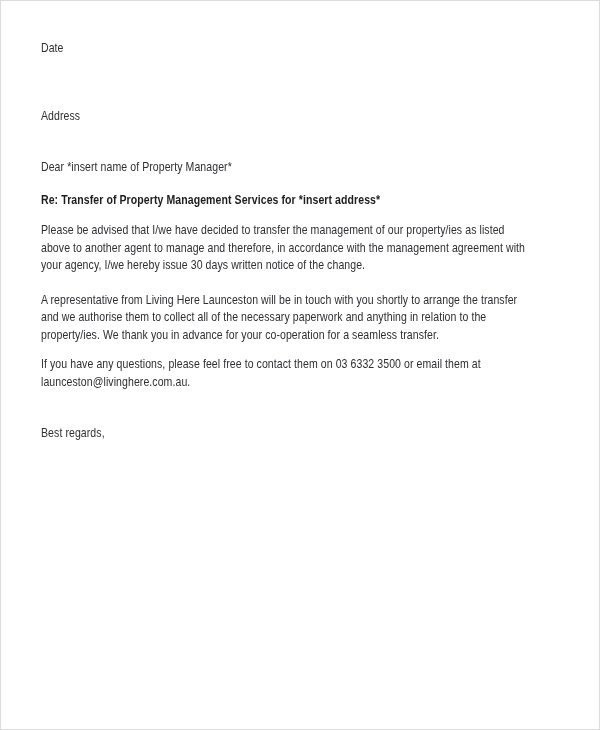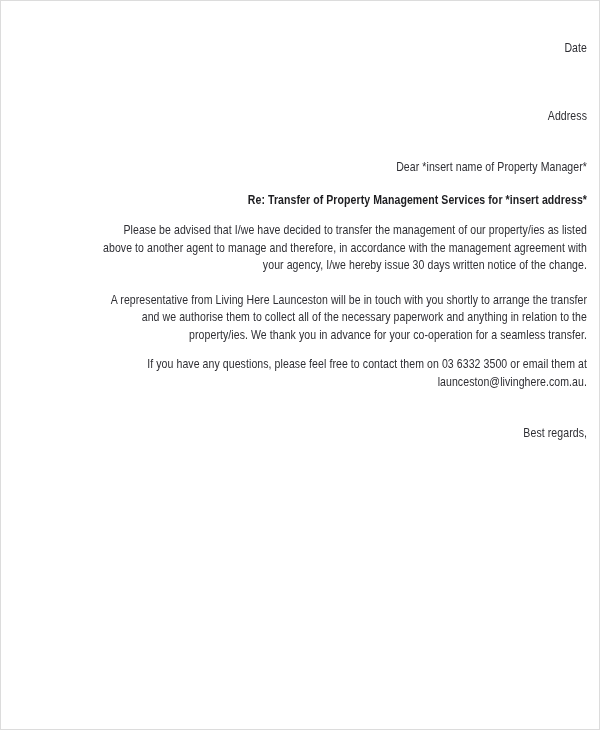--- a/index.html
+++ b/index.html
@@ -9,21 +9,20 @@
   }
   .page {
     position: relative;
     width: 600px;
     height: 730px;
     box-sizing: border-box;
     background: #ffffff;
     border: 1px solid #dcdcdc;
     overflow: hidden;
     font-family: "Liberation Sans", sans-serif;
-    text-align: right;
   }
   .letter-content {
     position: absolute;
     top: 38px;
     left: 40px;
     width: 700px;
     
     transform: scaleX(0.78);
     transform-origin: 0 0;
     font-size: 13.5px;

